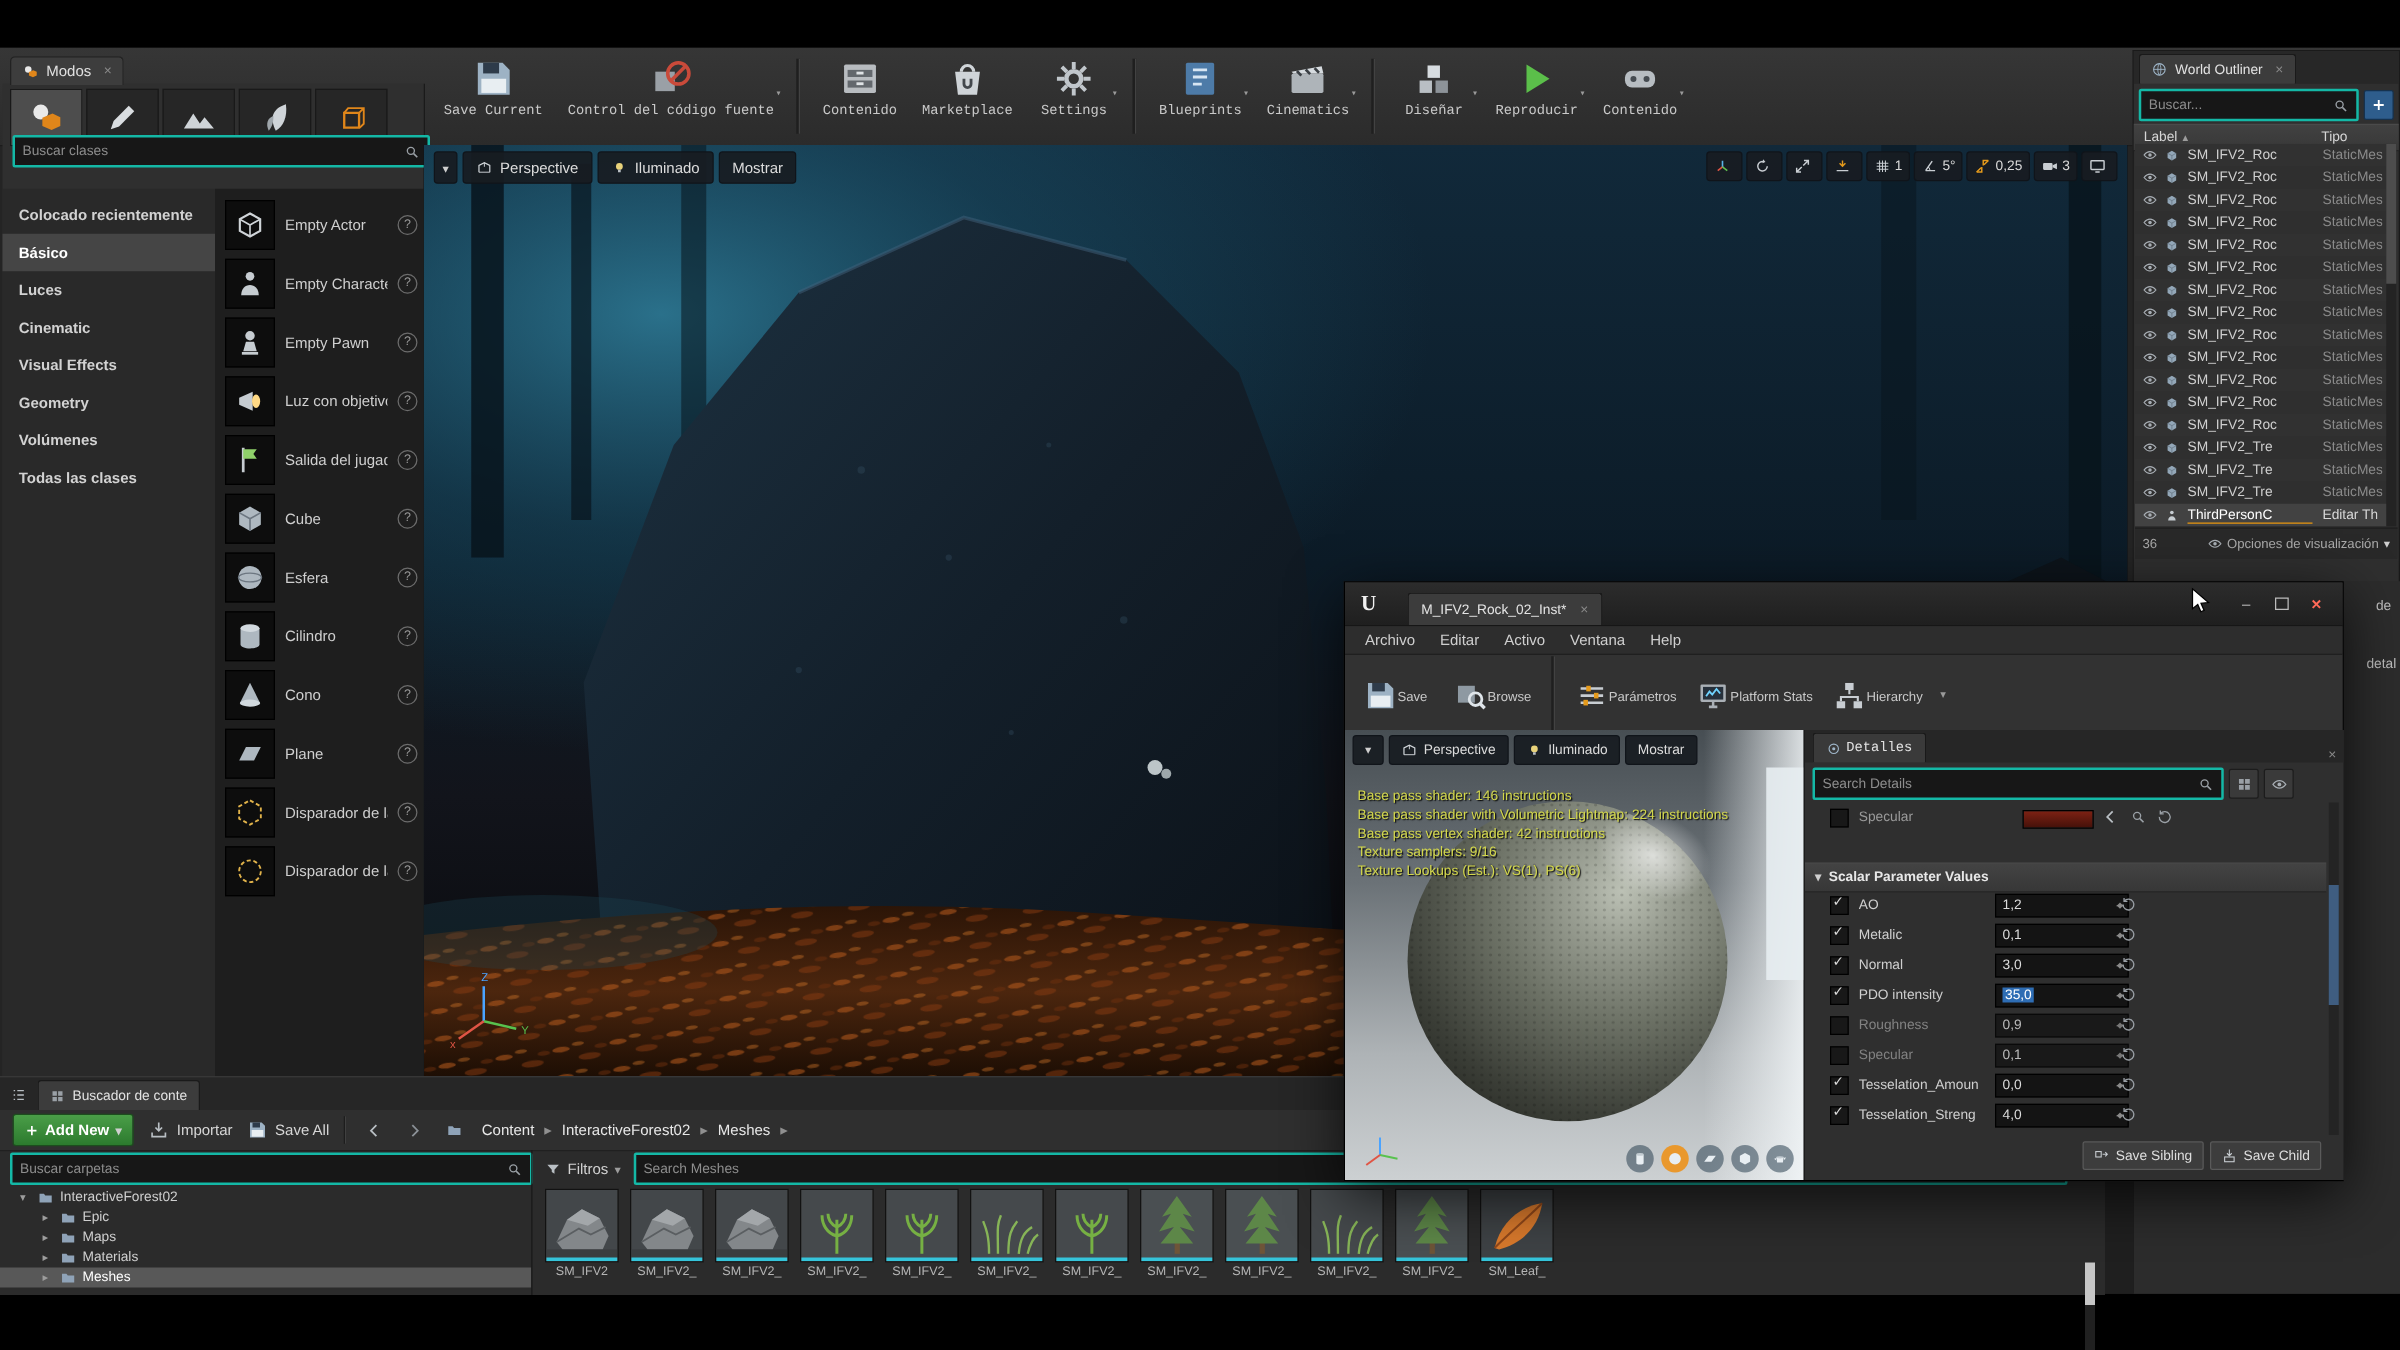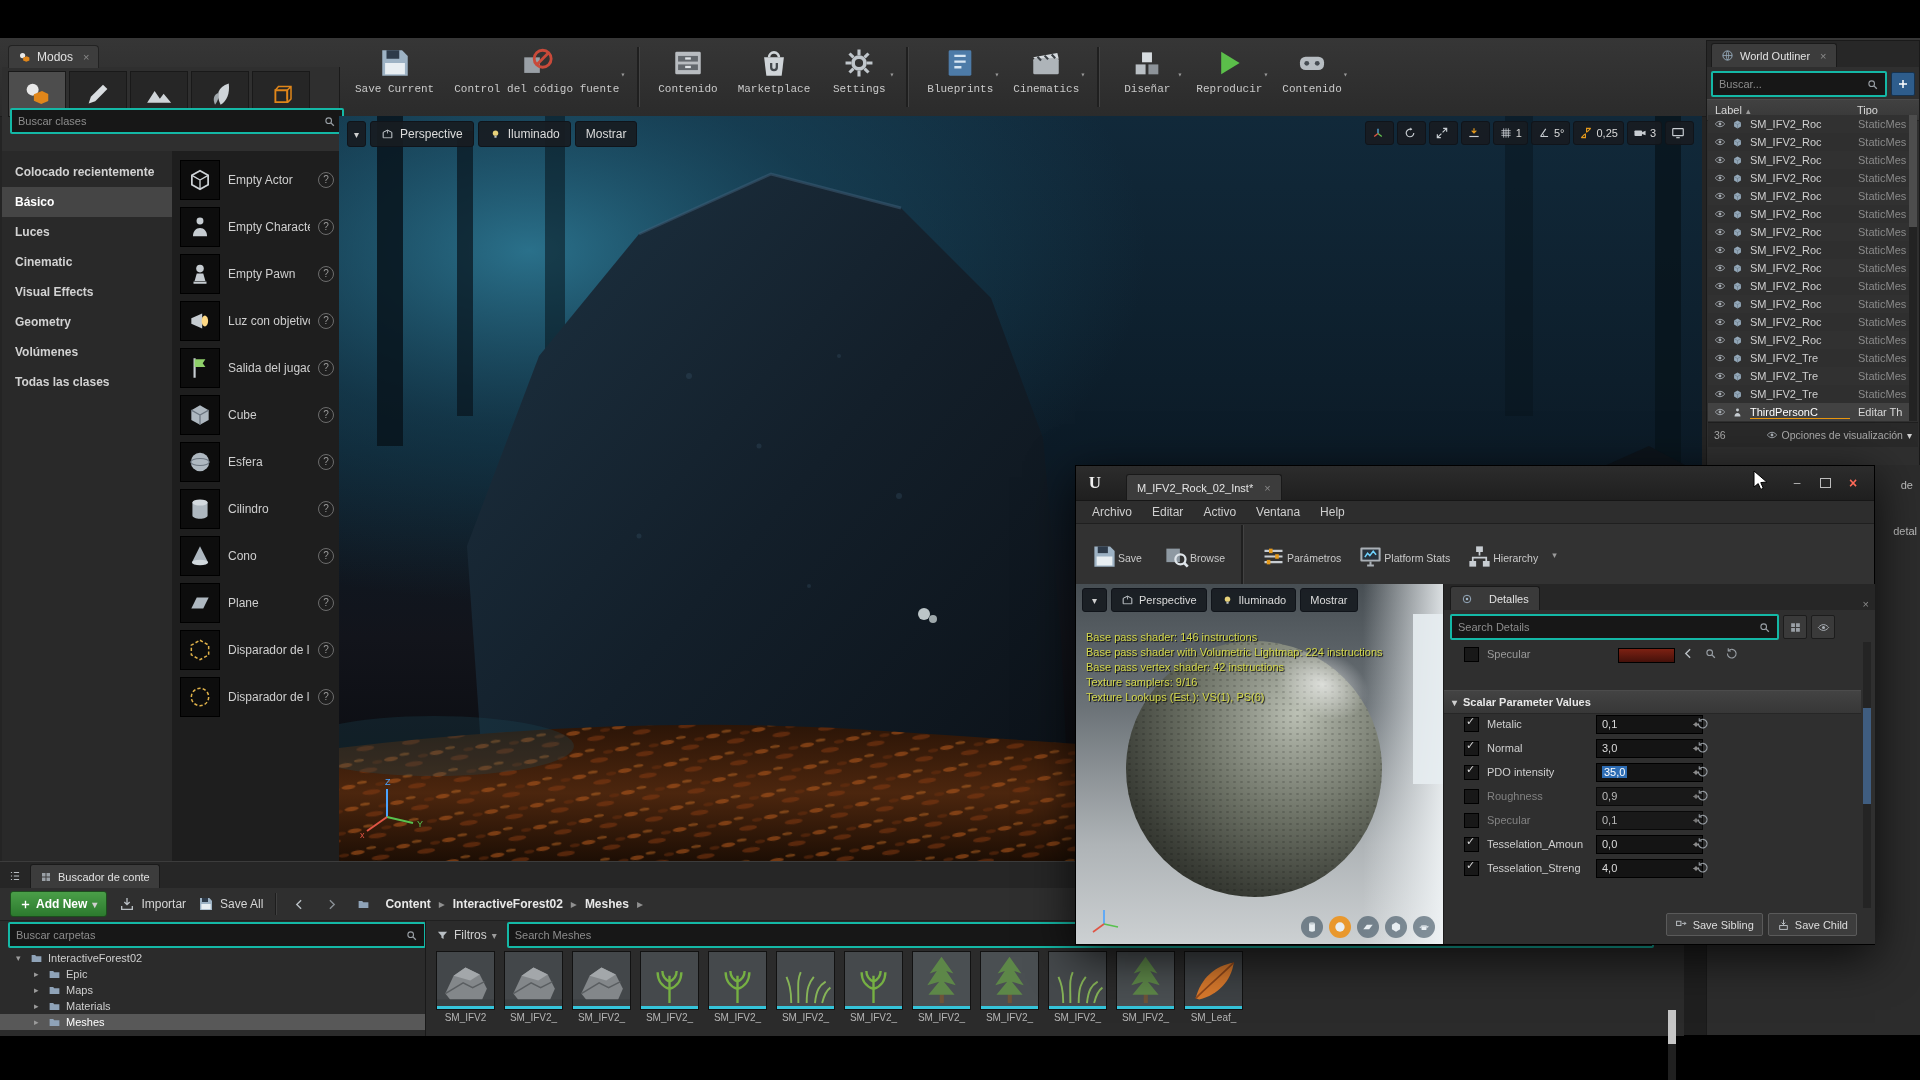--- a/index.html
+++ b/index.html
@@ -109,21 +109,21 @@
   .cb-tab svg{width:12px;height:12px;}
   .cb-toolbar{height:32px;display:flex;align-items:center;gap:12px;padding:0 10px;background:#2f2f2f;border-bottom:1px solid #202020;}
   .addnew{display:flex;align-items:center;gap:5px;height:24px;padding:0 9px;border-radius:3px;color:#fff;
     font-weight:bold;font-size:12px;background:linear-gradient(#4a9e48,#2c7a2e);border:1px solid #1d4d1e;}
   .addnew svg{width:11px;height:11px;}
   .cb-act{display:flex;align-items:center;gap:6px;color:#d6d6d6;font-size:12px;}
   .cb-act svg{width:16px;height:16px;}
   .vsep{width:1px;height:22px;background:#1d1d1d;border-right:1px solid #404040;}
   .navbtn{width:20px;height:20px;display:flex;align-items:center;justify-content:center;}
   .navbtn svg{width:13px;height:13px;}
-  .crumbs{display:flex;align-items:center;font-weight:bold;font-size:12px;color:#e8e8e8;text-align:center;}
+  .crumbs{display:flex;align-items:center;font-weight:normal;font-size:12px;color:#e8e8e8;text-align:center;}
   .crumb::after{content:"▸";color:#909090;margin:0 8px;font-weight:normal;}
   .cb-left{position:absolute;left:0;top:58px;width:425px;height:116px;}
   #cb-folder-search{position:absolute;left:8px;top:2px;width:402px;}
   #cb-tree{position:absolute;left:0;top:30px;right:0;}
   .tree-row{height:16px;display:flex;align-items:center;gap:5px;padding-left:16px;font-size:11px;color:#cfcfcf;}
   .tree-row.child{padding-left:34px;}
   .tree-arrow{width:9px;font-size:9px;color:#9c9c9c;}
   .tree-arrow::after{content:"▸";}
   .tree-row.open .tree-arrow::after{content:"▾";}
   .tree-row svg{width:13px;height:13px;}
@@ -184,22 +184,22 @@
     background:radial-gradient(ellipse at center,rgba(255,255,255,.65),rgba(255,255,255,0) 70%);transform:rotate(22deg);}
   #pv-stats{position:absolute;left:10px;top:46px;z-index:3;font-size:11px;line-height:15px;color:#d3d74b;text-shadow:1px 1px 1px #000;}
   #pv-shapes{position:absolute;right:8px;bottom:6px;display:flex;gap:6px;z-index:4;}
   .shape-btn{width:22px;height:22px;border-radius:50%;background:rgba(44,66,82,.55);display:flex;align-items:center;justify-content:center;}
   .shape-btn svg{width:14px;height:14px;}
   .shape-btn.on{background:rgba(235,148,32,.92);}
   #pv-gizmo{position:absolute;left:10px;bottom:6px;z-index:3;}
   
   #dt{position:absolute;left:367px;top:118px;width:431px;height:360px;background:#2f2f2f;border-left:1px solid #1c1c1c;}
   .dt-tabrow{height:26px;display:flex;align-items:flex-end;background:#262626;padding:0 6px;}
-  .dt-tab{height:23px;display:flex;align-items:center;gap:16px;background:#3a3a3a;border:1px solid #191919;border-bottom:none;
-    border-radius:3px 3px 0 0;padding:0 10px;font-size:11px;color:#e2e2e2;}
+  .dt-tab{height:23px;display:flex;align-items:center;gap:4px;background:#3a3a3a;border:1px solid #191919;border-bottom:none;
+    border-radius:3px 3px 0 0;padding:0 10px;font-size:11px;color:#e2e2e2;font-family:Liberation Mono, monospace;}
   .dt-tab svg{width:12px;height:12px;}
   .dt-tabrow .spacer{flex:1;}
   .dt-search{position:absolute;left:6px;top:30px;right:40px;display:flex;gap:4px;align-items:center;}
   .dt-search .searchbox{flex:1;}
   .sq-btn{width:22px;height:22px;background:#3a3a3a;border:1px solid #1c1c1c;border-radius:2px;
     display:flex;align-items:center;justify-content:center;flex:none;}
   .sq-btn svg{width:13px;height:13px;}
   .dt-vecrow{position:absolute;left:0;top:58px;right:14px;height:24px;display:flex;align-items:center;padding-left:20px;}
   .cb2{width:13px;height:13px;background:#181818;border:1px solid #000;position:relative;flex:none;}
   .cb2.on::after{content:"✓";position:absolute;left:1px;top:-3px;font-size:11px;color:#dadada;}
@@ -1575,20 +1575,33 @@
               <path d="M6.5 7a8 8 0 1 1-2 5" fill="none" stroke="#9aa0a6" stroke-width="2"></path>
               <path d="M6 2.5v5h5" fill="none" stroke="#9aa0a6" stroke-width="2"></path>
             </svg>
           </span>
       </div>
       <div class="dt-section">
         <span class="vcaret"></span>
         <span>Scalar Parameter Values</span>
       </div>
       <div id="dt-params">
+        <div class="sp-row en">
+            <span class="cb2 on"></span>
+            <span class="sp-name">AO</span>
+            <span class="sp-val">
+              <span class="vtext">1,2</span>
+            </span>
+            <span class="sp-reset">
+              <svg viewBox="0 0 24 24">
+                <path d="M6.5 7a8 8 0 1 1-2 5" fill="none" stroke="#9aa0a6" stroke-width="2"></path>
+                <path d="M6 2.5v5h5" fill="none" stroke="#9aa0a6" stroke-width="2"></path>
+              </svg>
+            </span>
+          </div>
           <div class="sp-row en">
             <span class="cb2 on"></span>
             <span class="sp-name">Metalic</span>
             <span class="sp-val">
               <span class="vtext">0,1</span>
             </span>
             <span class="sp-reset">
               <svg viewBox="0 0 24 24">
                 <path d="M6.5 7a8 8 0 1 1-2 5" fill="none" stroke="#9aa0a6" stroke-width="2"></path>
                 <path d="M6 2.5v5h5" fill="none" stroke="#9aa0a6" stroke-width="2"></path>

